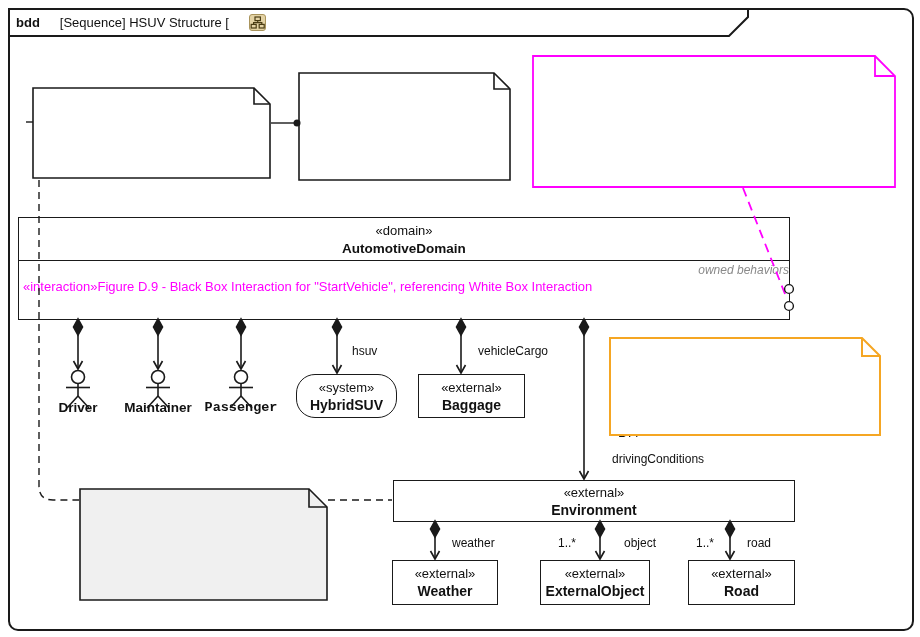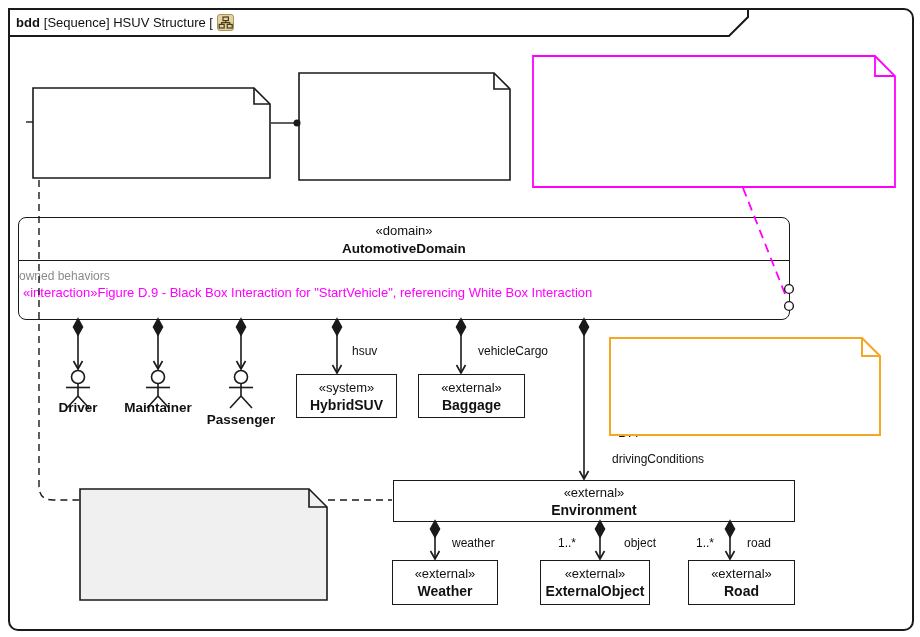--- a/index.html
+++ b/index.html
@@ -8,42 +8,42 @@
   .abs{position:absolute;}
   svg.layer{position:absolute;left:0;top:0;width:920px;height:637px;pointer-events:none;}
   #layer-back{z-index:1;}
   .html-layer{z-index:2;}
   #layer-front{z-index:3;}
 
   
   .frame{left:8px;top:8px;width:902px;height:619px;border:2px solid #1a1a1a;border-radius:10px;}
 
   
-  .tab-text{left:16px;top:13px;height:18px;display:flex;align-items:center;gap:4px;
+  .tab-text{left:16px;top:13px;height:18px;display:flex;align-items:center;gap:20px;
             font-size:13px;white-space:nowrap;z-index:2;}
   .tab-text .kw{font-weight:bold;}
   .dgm-icon{display:inline-block;width:17px;height:17px;}
 
   
   .note-body{font-size:13.5px;line-height:19px;}
   .stereo{font-size:13px;text-align:center;line-height:17px;}
   .italic{font-style:italic;}
   a.ctx-link{color:#0000ee;text-decoration:underline;cursor:pointer;}
 
   
   .uml-block{border:1.6px solid #1a1a1a;background:#fff;box-sizing:border-box;
              display:flex;flex-direction:column;justify-content:center;text-align:center;}
   .uml-block .st{font-size:13px;line-height:17px;}
   .uml-block .nm{font-size:14px;font-weight:bold;line-height:18px;}
 
   .domain-block{border:1.6px solid #1a1a1a;background:#fff;box-sizing:border-box;}
   .domain-head{height:43px;border-bottom:1.6px solid #1a1a1a;text-align:center;padding-top:4px;box-sizing:border-box;}
   .domain-head .st{font-size:13px;line-height:18px;}
   .domain-head .nm{font-size:13.5px;font-weight:bold;line-height:18px;}
-  .owned{font-size:12px;color:#8a8a8a;text-align:left;line-height:15px;margin-top:8px;}
+  .owned{font-size:12px;font-style:italic;color:#8a8a8a;text-align:right;line-height:15px;margin-top:2px;}
   .beh{font-size:13px;color:#ff00ff;line-height:17.5px;padding-left:4px;white-space:nowrap;}
 
   .role-label{font-size:12px;white-space:nowrap;}
   .actor-label{font-size:13.5px;font-weight:bold;text-align:center;white-space:nowrap;}
 </style>
 </head>
 <body>
 
 <div id="canvas">
 
@@ -113,36 +113,36 @@
     <div class="abs" style="left:618px;top:347px;width:252px;">
       <div class="stereo" style="margin-bottom:2px;">«!ERROR SysML1.6 sample»</div>
       <div class="note-body">BDD Figure D.15 seems to missing implied anonymous Associations that type the Connectors in the context IBD Figure. D.4</div>
     </div>
 
     <div class="abs" style="left:88px;top:498px;width:231px;">
       <div class="stereo" style="margin-bottom:2px;">«Dr Darren recommends»</div>
       <div class="note-body italic">Use symbol resize to visually "bracket" composed items. It makes it much easier to read, and makes it easier to manage the composition associations.</div>
     </div>
 
-    <div class="abs domain-block" style="left:18px;top:217px;width:772px;height:103px;border-radius:8px;">
+    <div class="abs domain-block" style="left:18px;top:217px;width:772px;height:103px;">
       <div class="domain-head">
         <div class="st">«domain»</div>
         <div class="nm">AutomotiveDomain</div>
       </div>
       <div>
         <div class="owned">owned behaviors</div>
         <div class="beh">«interaction»Figure D.9 - Black Box Interaction for "StartVehicle", referencing White Box Interaction</div>
       </div>
     </div>
 
     <div class="abs actor-label" style="left:38px;top:400px;width:80px;">Driver</div>
     <div class="abs actor-label" style="left:108px;top:400px;width:100px;">Maintainer</div>
-    <div class="abs actor-label" style="left:191px;top:412px;width:100px;">Passenger</div>
-
-    <div class="abs uml-block" style="left:296px;top:374px;width:101px;height:44px;">
+    <div class="abs actor-label" style="left:191px;top:400px;width:100px;font-family:Liberation Mono, monospace;">Passenger</div>
+
+    <div class="abs uml-block" style="left:296px;top:374px;width:101px;height:44px;border-radius:19px;">
       <div class="st">«system»</div>
       <div class="nm">HybridSUV</div>
     </div>
 
     <div class="abs uml-block" style="left:418px;top:374px;width:107px;height:44px;">
       <div class="st">«external»</div>
       <div class="nm">Baggage</div>
     </div>
 
     <div class="abs uml-block" style="left:393px;top:480px;width:402px;height:42px;">

